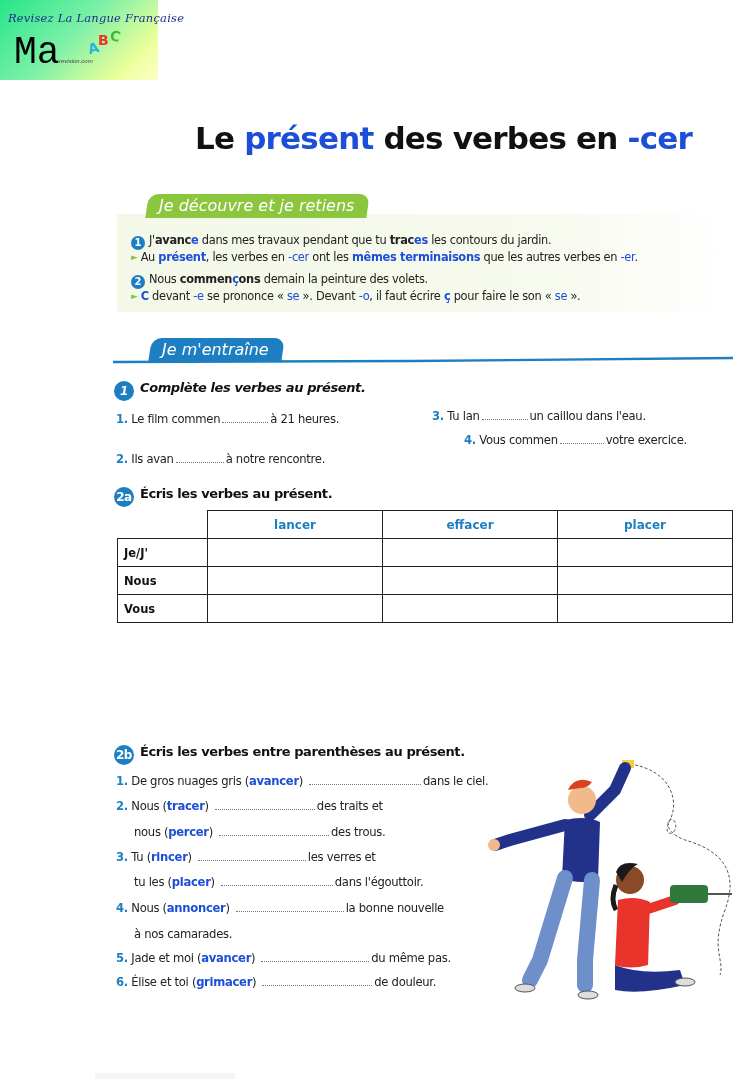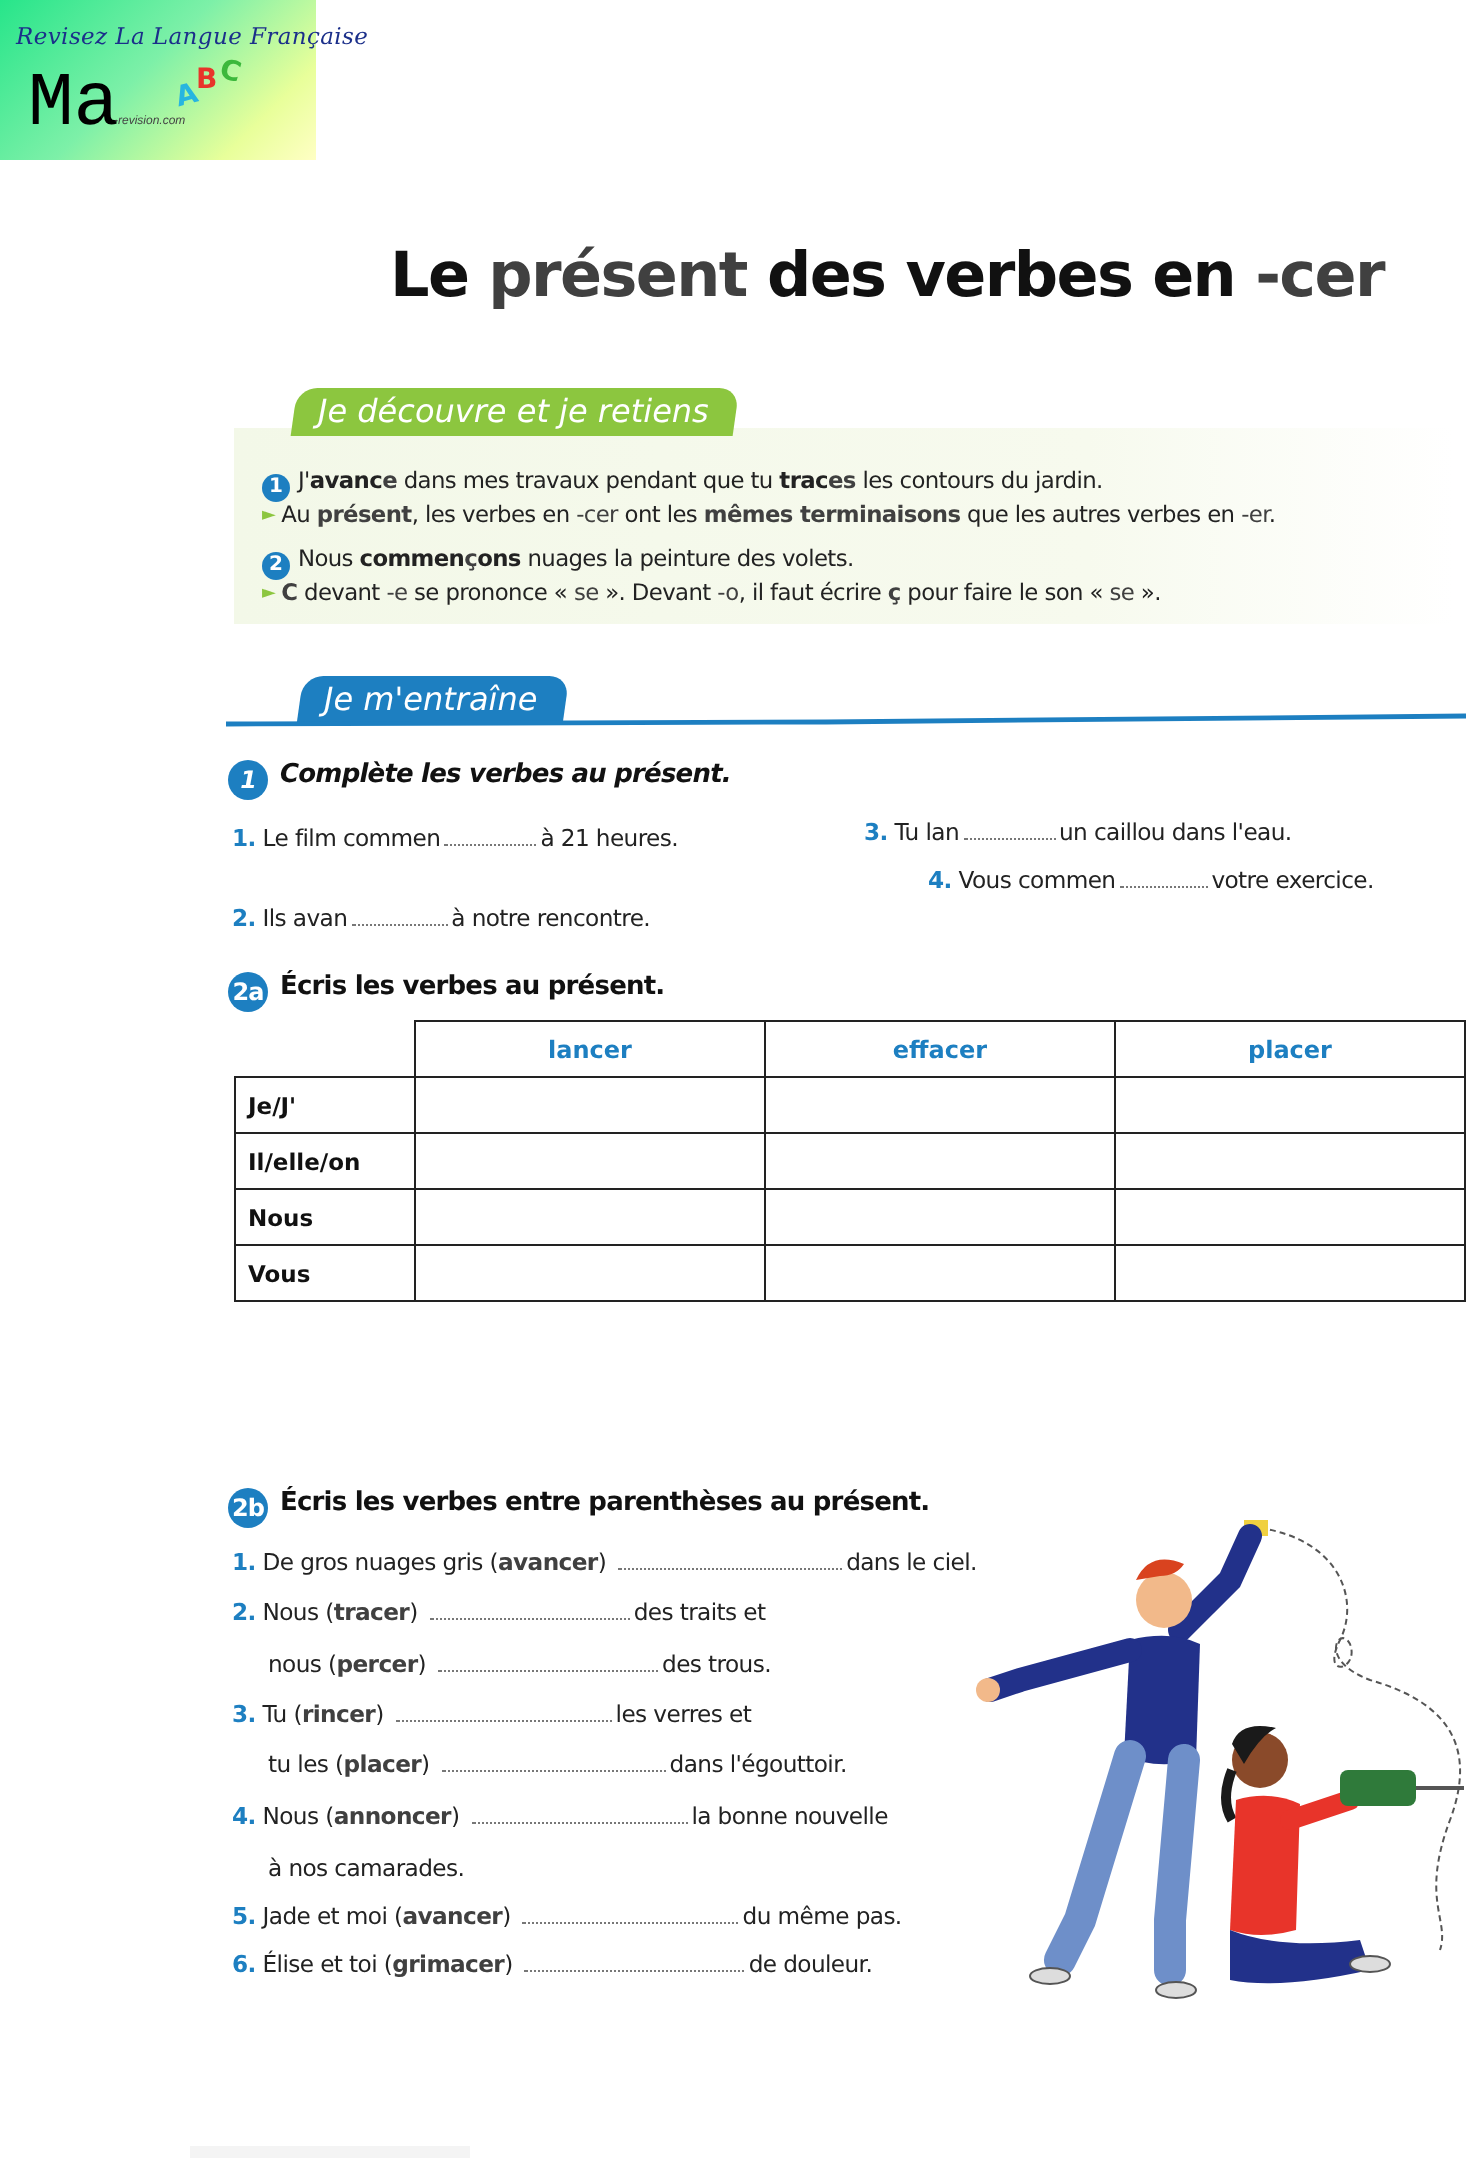--- a/index.html
+++ b/index.html
@@ -22,21 +22,21 @@
   .logo .site {
     position: absolute; left: 57px; top: 58px; font-size: 6px; color: #444; font-style: italic;
   }
   .logo .abc { position: absolute; left: 88px; top: 30px; width: 40px; height: 24px; }
   .logo .abc span { position: absolute; font-weight: bold; font-size: 14px; font-family: "DejaVu Sans", sans-serif; }
 
   .title {
     position: absolute; left: 195px; top: 120px; font-size: 31px; font-weight: bold;
     font-family: "DejaVu Sans", sans-serif; letter-spacing: -0.8px; white-space: nowrap; color: #111;
   }
-  .blue { color: #404040; }
+  .blue { color: #1d4ed8; }
 
   .discover-box {
     position: absolute; left: 117px; top: 214px; width: 610px; height: 98px;
     background: linear-gradient(90deg, #f3f8e8 0%, #f7faee 70%, #ffffff 100%);
   }
   .banner-green {
     position: absolute; left: 147px; top: 194px; height: 24px; padding: 0 14px 0 12px;
     background: #8cc63f; border-radius: 10px 10px 0 0; transform: skewX(-8deg);
   }
   .banner-green span, .banner-blue span {
@@ -101,21 +101,21 @@
   <span>Je découvre et je retiens</span>
 </div>
 
 <div class="line" style="left:131px;top:233px;">
   <span class="badge">1</span><span>J'</span><b>avanc</b><b class="blue">e</b><span> dans mes travaux pendant que tu </span><b>trac</b><b class="blue">es</b><span> les contours du jardin.</span>
 </div>
 <div class="line" style="left:131px;top:250px;">
   <span class="arrow">►</span><span>Au </span><b class="blue">présent</b><span>, les verbes en </span><span class="blue">-cer</span><span> ont les </span><b class="blue">mêmes terminaisons</b><span> que les autres verbes en </span><span class="blue">-er</span><span>.</span>
 </div>
 <div class="line" style="left:131px;top:272px;">
-  <span class="badge">2</span><span>Nous </span><b>commen</b><b class="blue">ç</b><b>ons</b><span> nuages la peinture des volets.</span>
+  <span class="badge">2</span><span>Nous </span><b>commen</b><b class="blue">ç</b><b>ons</b><span> demain la peinture des volets.</span>
 </div>
 <div class="line" style="left:131px;top:289px;">
   <span class="arrow">►</span><b class="blue">C</b><span> devant </span><span class="blue">-e</span><span> se prononce « </span><span class="blue">se</span><span> ». Devant </span><span class="blue">-o</span><span>, il faut écrire </span><b class="blue">ç</b><span> pour faire le son « </span><span class="blue">se</span><span> ».</span>
 </div>
 
 <div class="banner-blue">
   <span>Je m'entraîne</span>
 </div>
 <svg class="rule-line" style="left:113px;top:356px;" width="620" height="10">
   <path d="M0 6 L300 5 L620 2" stroke="#1d7fc1" stroke-width="2.4" fill="none"></path>
@@ -143,26 +143,20 @@
 <table class="conj">
   <tbody>
       <tr>
     <th class="empty"></th>
     <th>lancer</th>
     <th>effacer</th>
     <th>placer</th>
   </tr>
   <tr>
     <td class="pron">Je/J'</td>
-    <td class="cell"></td>
-        <td class="cell"></td>
-        <td class="cell"></td>
-  </tr>
-  <tr>
-    <td class="pron">Il/elle/on</td>
     <td class="cell"></td>
         <td class="cell"></td>
         <td class="cell"></td>
   </tr>
   <tr>
     <td class="pron">Nous</td>
     <td class="cell"></td>
         <td class="cell"></td>
         <td class="cell"></td>
   </tr>

